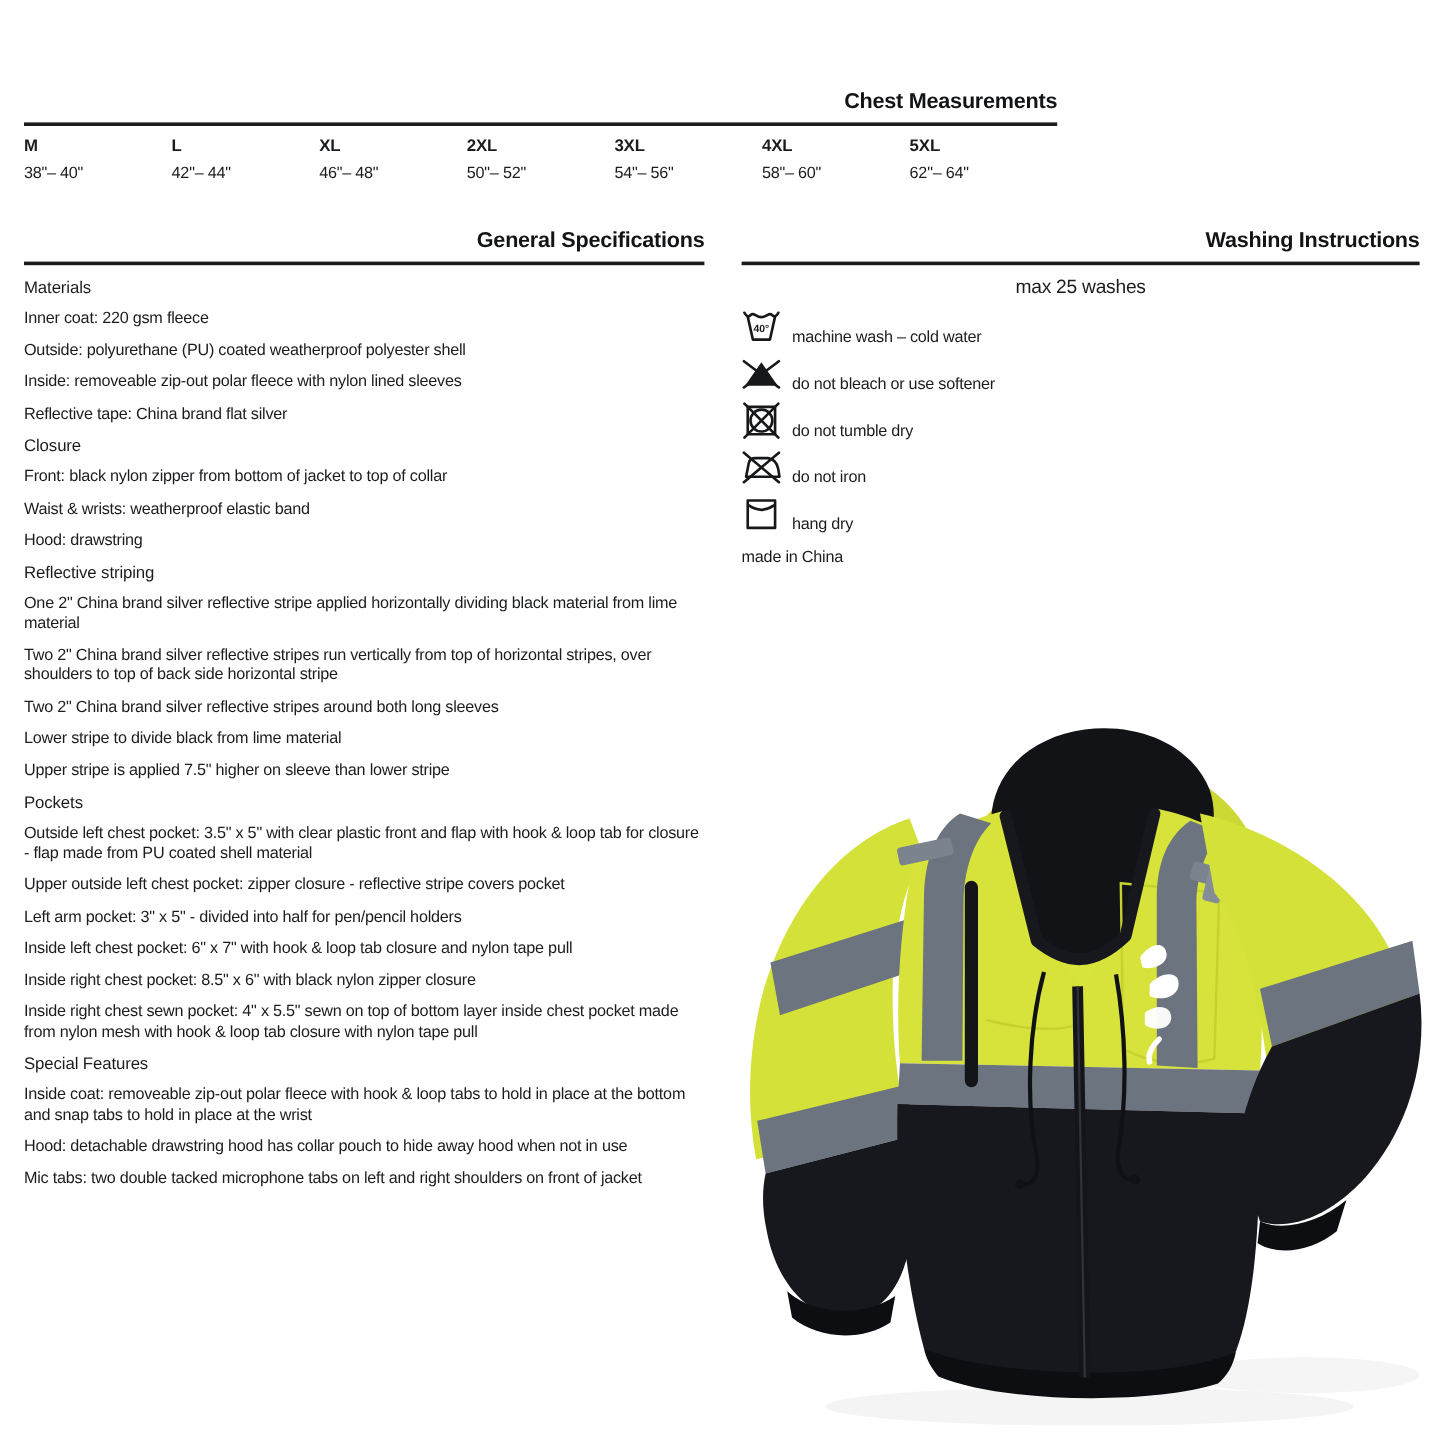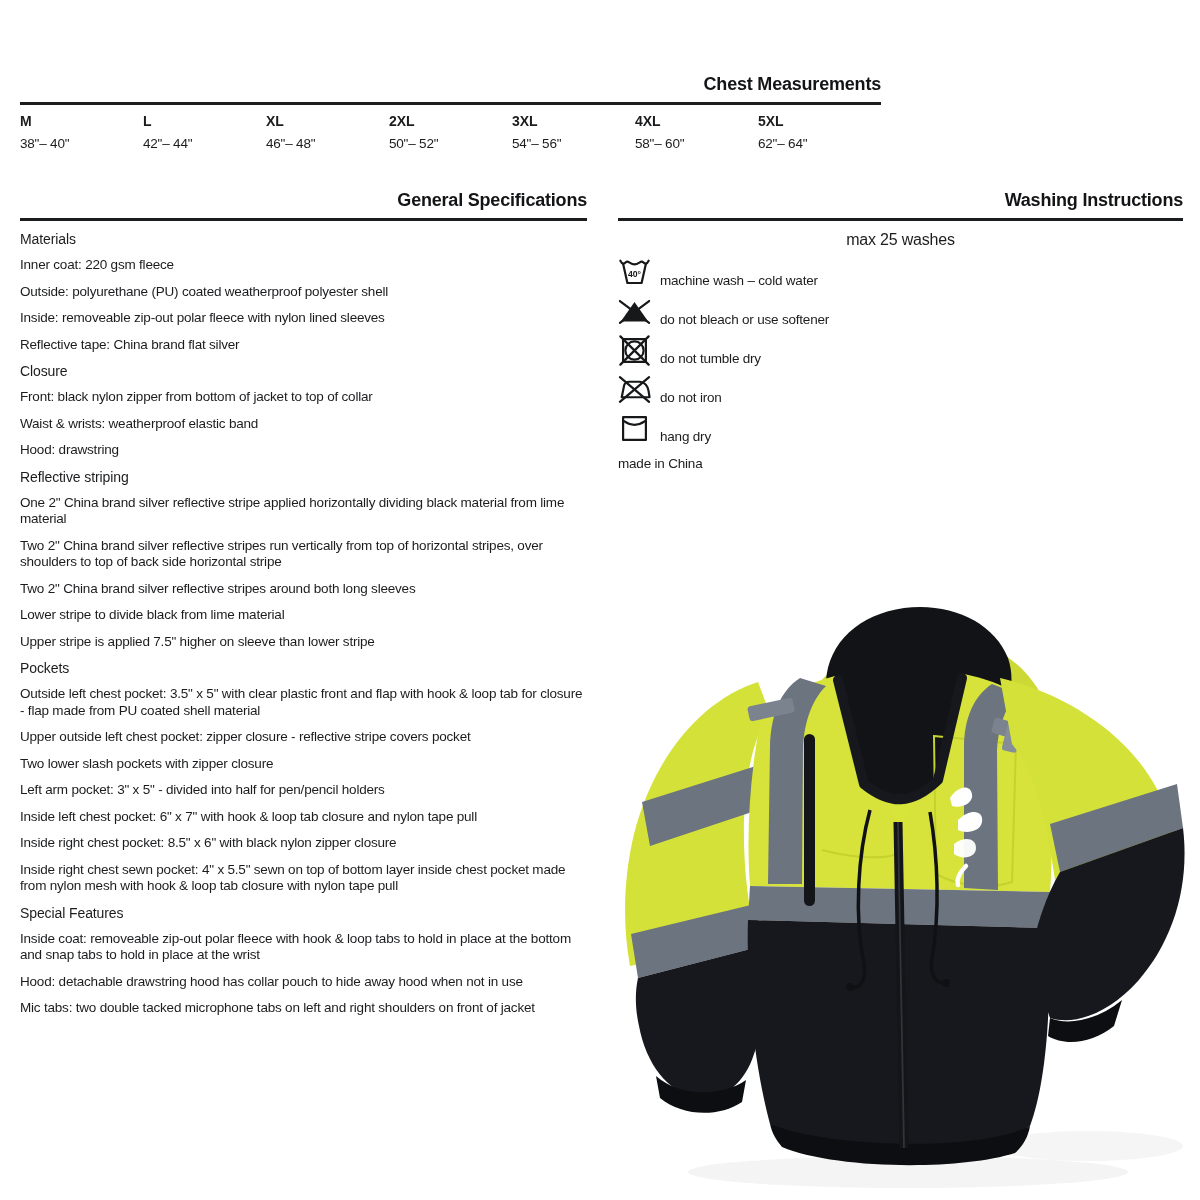--- a/index.html
+++ b/index.html
@@ -77,21 +77,20 @@
   <h3 class="spec-sub">Reflective striping</h3>
   <p class="spec-item">One 2" China brand silver reflective stripe applied horizontally dividing black material from lime material</p>
   <p class="spec-item">Two 2" China brand silver reflective stripes run vertically from top of horizontal stripes, over shoulders to top of back side horizontal stripe</p>
   <p class="spec-item">Two 2" China brand silver reflective stripes around both long sleeves</p>
   <p class="spec-item">Lower stripe to divide black from lime material</p>
   <p class="spec-item">Upper stripe is applied 7.5" higher on sleeve than lower stripe</p>
 
   <h3 class="spec-sub">Pockets</h3>
   <p class="spec-item">Outside left chest pocket: 3.5" x 5" with clear plastic front and flap with hook &amp; loop tab for closure - flap made from PU coated shell material</p>
   <p class="spec-item">Upper outside left chest pocket: zipper closure - reflective stripe covers pocket</p>
-  <p class="spec-item">Two lower slash pockets with zipper closure</p>
   <p class="spec-item">Left arm pocket: 3" x 5" - divided into half for pen/pencil holders</p>
   <p class="spec-item">Inside left chest pocket: 6" x 7" with hook &amp; loop tab closure and nylon tape pull</p>
   <p class="spec-item">Inside right chest pocket: 8.5" x 6" with black nylon zipper closure</p>
   <p class="spec-item">Inside right chest sewn pocket: 4" x 5.5" sewn on top of bottom layer inside chest pocket made from nylon mesh with hook &amp; loop tab closure with nylon tape pull</p>
 
   <h3 class="spec-sub">Special Features</h3>
   <p class="spec-item">Inside coat: removeable zip-out polar fleece with hook &amp; loop tabs to hold in place at the bottom and snap tabs to hold in place at the wrist</p>
   <p class="spec-item">Hood: detachable drawstring hood has collar pouch to hide away hood when not in use</p>
   <p class="spec-item">Mic tabs: two double tacked microphone tabs on left and right shoulders on front of jacket</p>
 </div>

